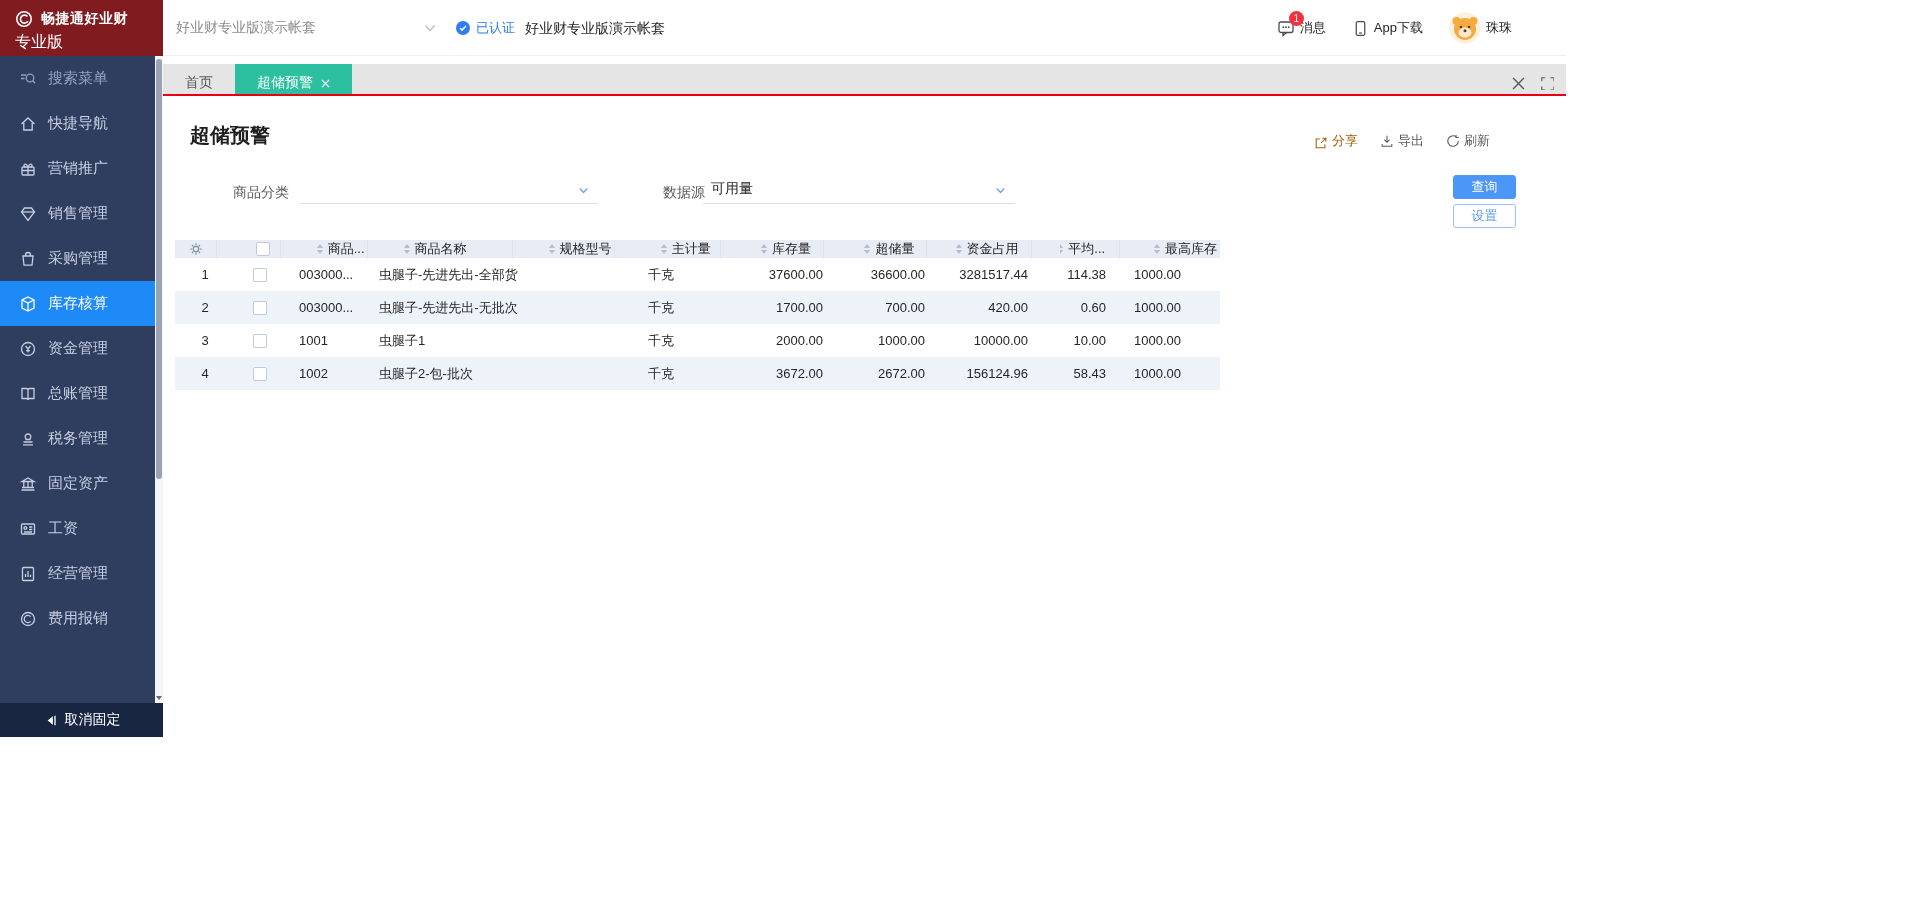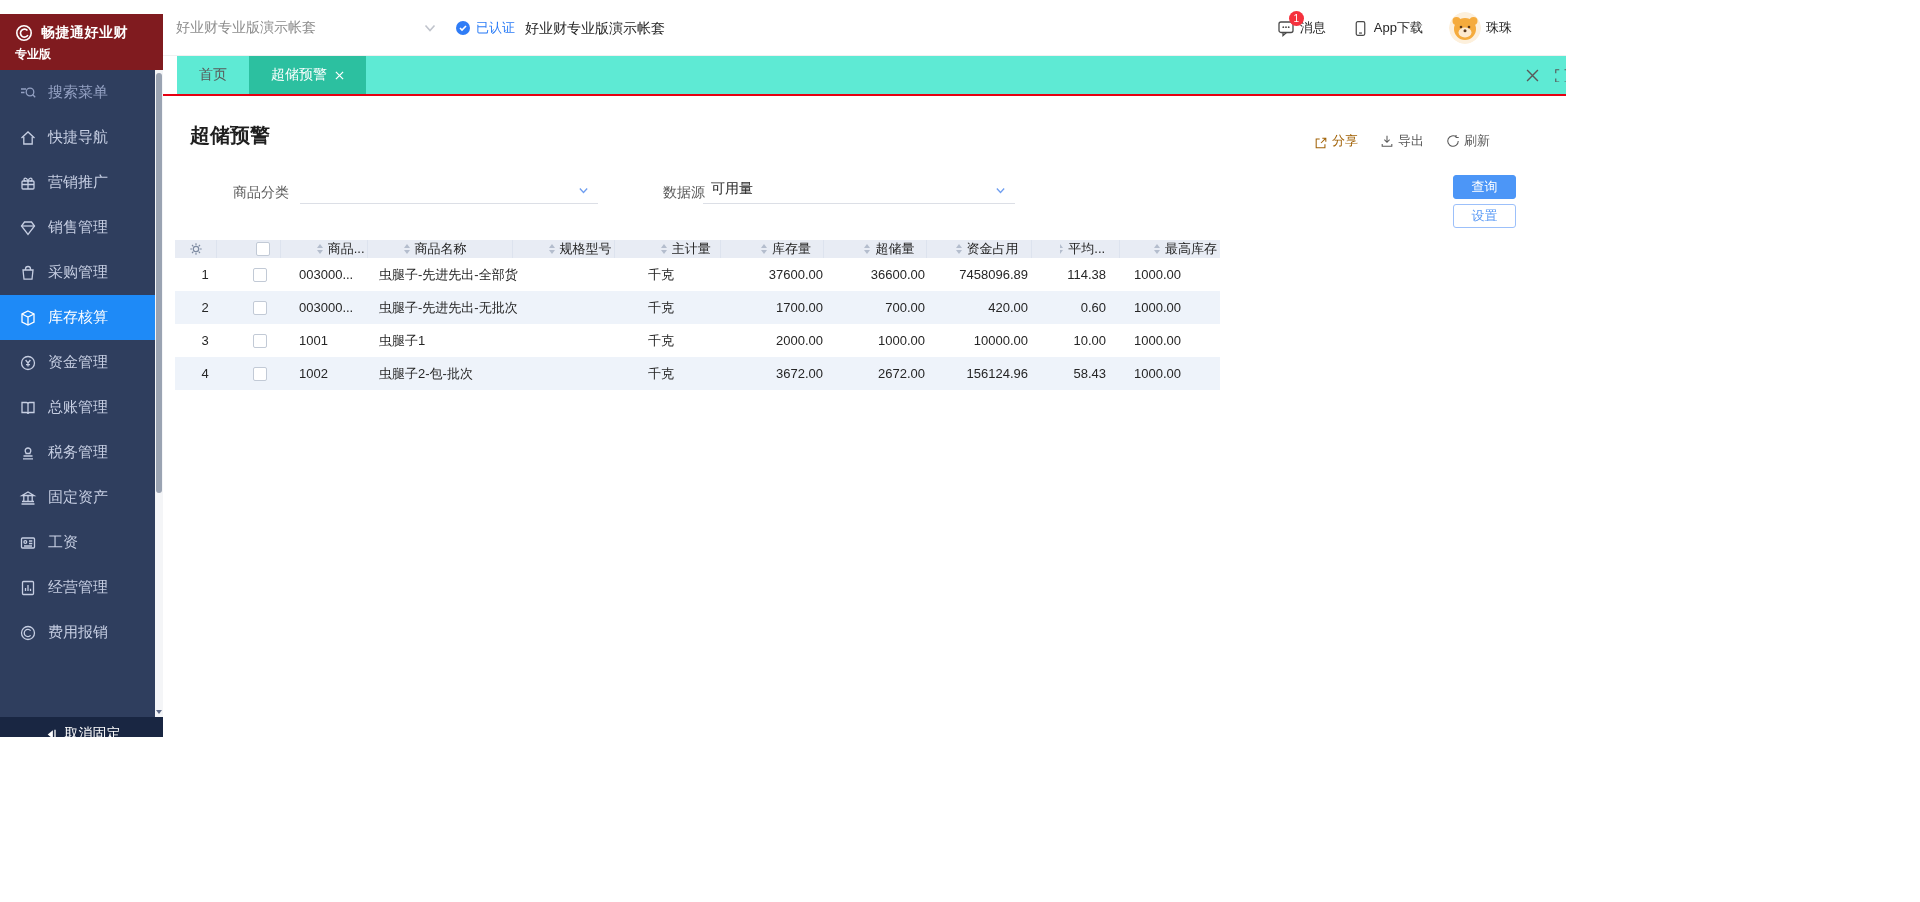--- a/index.html
+++ b/index.html
@@ -3,25 +3,25 @@
 <meta charset="utf-8">
 <style>
   * { box-sizing: border-box; }
   html,body { margin:0; padding:0; background:#fff; }
   body { font-family:"Liberation Sans","DejaVu Sans",sans-serif; color:#262626; }
   svg { display:block; }
 
   .app { position:relative; width:1566px; height:737px; background:#fff; overflow:hidden; }
 
   
-  .sidebar { position:absolute; left:0; top:0; width:163px; height:737px; background:#2f3e5e;margin-top:14px; }
+  .sidebar { position:absolute; left:0; top:0; width:163px; height:737px; background:#2f3e5e; }
   .logo { height:56px; background:#801b1f; color:#fff; padding:9px 0 0 14px; }
   .logo-row { display:flex; align-items:center; gap:7px; }
   .logo-name { font-size:14px; font-weight:bold; letter-spacing:.5px; }
-  .logo-sub { font-size:12px; font-weight:bold; margin:3px 0 0 1px; }
+  .logo-sub { font-size:16px; font-weight:normal; margin:3px 0 0 1px; }
   .menu { position:absolute; top:56px; bottom:34px; left:0; right:0; overflow:hidden; }
   .mi { height:45px; display:flex; align-items:center; gap:11px; padding-left:19px; color:#c6cee2; font-size:15px; cursor:pointer; }
   .mi.dim { color:#93a0c2; }
   .mi.active { background:#1e8af7; color:#fff;align-items:center; }
   .mi .ic { width:18px; height:18px; flex:0 0 18px; }
   .side-scroll { position:absolute; top:56px; bottom:34px; right:0; width:8px; background:#f4f5f7; }
   .side-thumb { position:absolute; top:3px; left:1px; width:6px; height:420px; border-radius:3px; background:#9aa3b2; }
   .side-arrow { position:absolute; bottom:3px; left:1px; width:0; height:0;
     border-left:3px solid transparent; border-right:3px solid transparent; border-top:4px solid #5f6b88; }
   .unpin { position:absolute; left:0; bottom:0; width:163px; height:34px; background:#192642; color:#fff;
@@ -34,21 +34,21 @@
   .certified { position:absolute; left:292px; top:19px; display:flex; align-items:center; gap:5px; color:#2b7cf6; font-size:13px; }
   .acct-name { position:absolute; left:362px; top:20px; font-size:14px; color:#262626; }
   .top-right { position:absolute; right:54px; top:0; height:56px; display:flex; align-items:center; gap:26px; }
   .tr-item { display:flex; align-items:center; gap:5px; font-size:13px; color:#262626; cursor:pointer; }
   .msg-wrap { position:relative; }
   .badge { position:absolute; top:-8px; right:-9px; min-width:15px; height:15px; padding:0 3px; border-radius:8px;
     background:#f5313d; color:#fff; font-size:10px; font-style:normal; display:flex; align-items:center; justify-content:center; }
   .avatar { width:32px; height:32px; border-radius:50%; overflow:hidden; }
 
   
-  .tabbar { position:absolute; left:163px; top:56px; width:1403px; height:38px; background:#5eead4; display:flex; align-items:stretch;margin-left:14px; }
+  .tabbar { position:absolute; left:163px; top:64px; width:1403px; height:38px; background:#e5e5e5; display:flex; align-items:stretch; }
   .tab { display:flex; align-items:center; justify-content:center; gap:8px; padding:0 22px; font-size:14px; color:#595959; cursor:pointer; }
   .tab.active { background:#2cc0a0; color:#fff; }
   .tabbar-right { margin-left:auto; display:flex; align-items:center; gap:15px; padding-right:12px; color:#595959; }
   .tb-btn { cursor:pointer; }
   .redline { position:absolute; left:163px; top:94px; width:1403px; height:2px; background:#e60012; }
 
   
   .main { position:absolute; left:163px; top:96px; width:1403px; height:641px; background:#fff; }
   .ptitle { position:absolute; left:27px; top:26px; margin:0; font-size:20px; font-weight:bold; color:#1f1f1f; }
   .pactions { position:absolute; right:76px; top:36px; display:flex; gap:22px; font-size:13px; }
@@ -475,21 +475,21 @@
         <div class="gc c0">1</div>
         <div class="gc c1">
             <span class="cb"></span>
           </div>
         <div class="gc c2">003000...</div>
         <div class="gc c3">虫腿子-先进先出-全部货</div>
         <div class="gc c4"></div>
         <div class="gc c5">千克</div>
         <div class="gc c6">37600.00</div>
         <div class="gc c7">36600.00</div>
-        <div class="gc c8">7458096.89</div>
+        <div class="gc c8">3281517.44</div>
         <div class="gc c9">114.38</div>
         <div class="gc c10">1000.00</div>
       </div>
 
       <div class="g-row alt">
         <div class="gc c0">2</div>
         <div class="gc c1">
             <span class="cb"></span>
           </div>
         <div class="gc c2">003000...</div>

